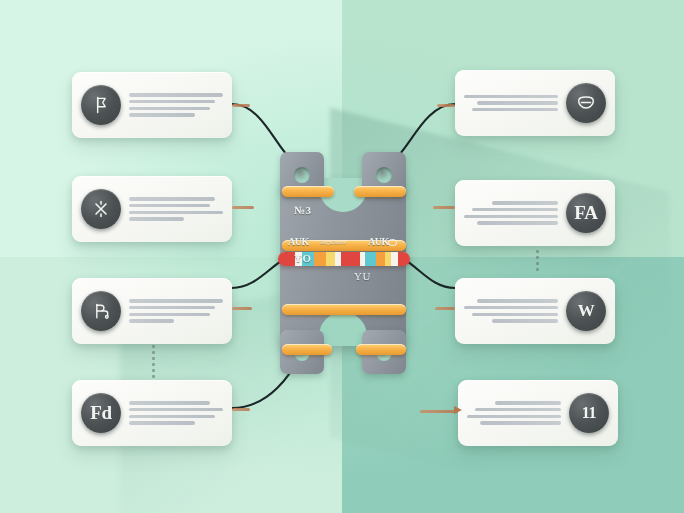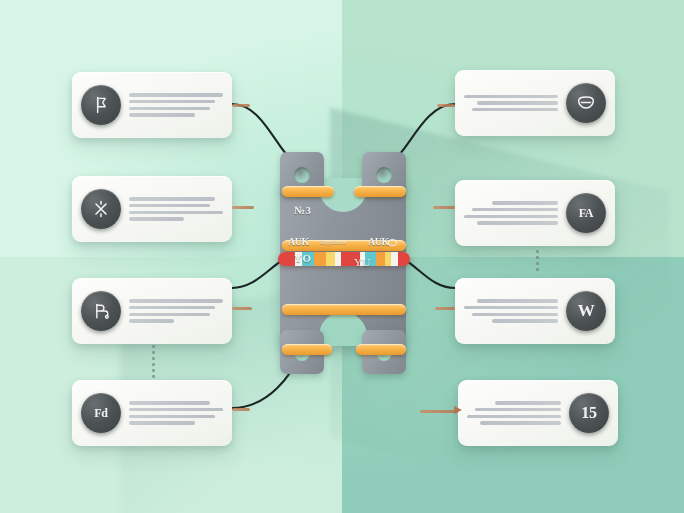--- a/index.html
+++ b/index.html
@@ -77,21 +77,21 @@
   .badge {
     flex: 0 0 auto;
     width: 40px; height: 40px;
     border-radius: 50%;
     background: radial-gradient(circle at 33% 28%, #6a6f71 0%, #4d5254 48%, #3c4143 100%);
     box-shadow:
       0 2px 4px rgba(30,45,40,.45),
       inset 0 1px 1px rgba(255,255,255,.18);
     display: flex; align-items: center; justify-content: center;
     color: #f2f4f1;
-    font-size: 12px;
+    font-size: 19px;
     font-weight: 700;
     letter-spacing: -.3px;
     font-family: "Liberation Serif", serif;
   }
   .badge svg { display: block; }
 
   .lines { flex: 1 1 auto; display: flex; flex-direction: column; gap: 3.2px; }
   .card.right .lines { align-items: flex-end; }
   .ln {
     height: 3.4px;
@@ -204,21 +204,21 @@
     color: #f0f2ef;
     font-family: "Liberation Serif", serif;
     text-shadow: 0 1px 1px rgba(40,55,50,.55);
     white-space: nowrap;
   }
   .lbl-no   { left: 26px;  top: 56px;  font-size: 11px; font-weight: 700; letter-spacing: .5px; }
   .lbl-auk1 { left: 20px;  top: 88px;  font-size: 10px; font-weight: 700; letter-spacing: -.5px; }
   .lbl-mini { left: 52px;  top: 91px;  font-size: 5.5px; letter-spacing: .2px; opacity: .9; }
   .lbl-auk2 { left: 100px; top: 88px;  font-size: 10px; font-weight: 700; letter-spacing: -.5px; }
   .lbl-yo   { left: 26px;  top: 104px; font-size: 11px; font-weight: 700; letter-spacing: .6px; }
-  .lbl-yu   { left: 86px;  top: 108px; font-size: 11px; font-weight: 400; letter-spacing: .6px; }
+  .lbl-yu   { left: 86px;  top: 122px; font-size: 11px; font-weight: 400; letter-spacing: .6px; }
 
   .mark-o {
     position: absolute;
     left: 120px; top: 91px;
     width: 9px; height: 7px;
     border: 1.2px solid #eef0ed;
     border-radius: 50%;
     opacity: .9;
   }
 </style>
@@ -330,21 +330,21 @@
     <div class="badge" style="font-size:17px">W</div>
     <div class="lines">
       <div class="ln w86"></div>
         <div class="ln w100"></div>
         <div class="ln w92"></div>
         <div class="ln w70"></div>
     </div>
   </div>
 
   <div class="card right" style="left:458px; top:380px;">
-    <div class="badge" style="font-size:16px">15</div>
+    <div class="badge" style="font-size:16px">11</div>
     <div class="lines">
       <div class="ln w70"></div>
         <div class="ln w92"></div>
         <div class="ln w100"></div>
         <div class="ln w86"></div>
     </div>
   </div>
 
   <div class="dots" style="left:151px; top:345px;">
     <i></i>

